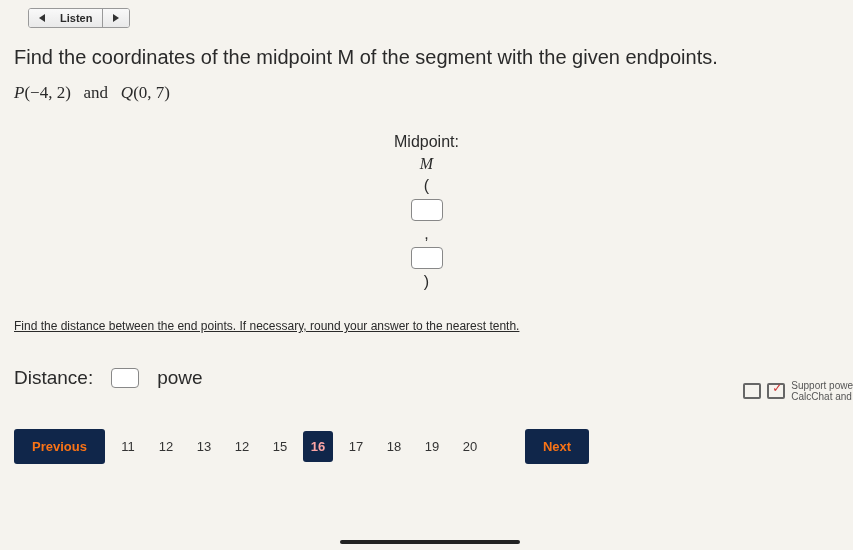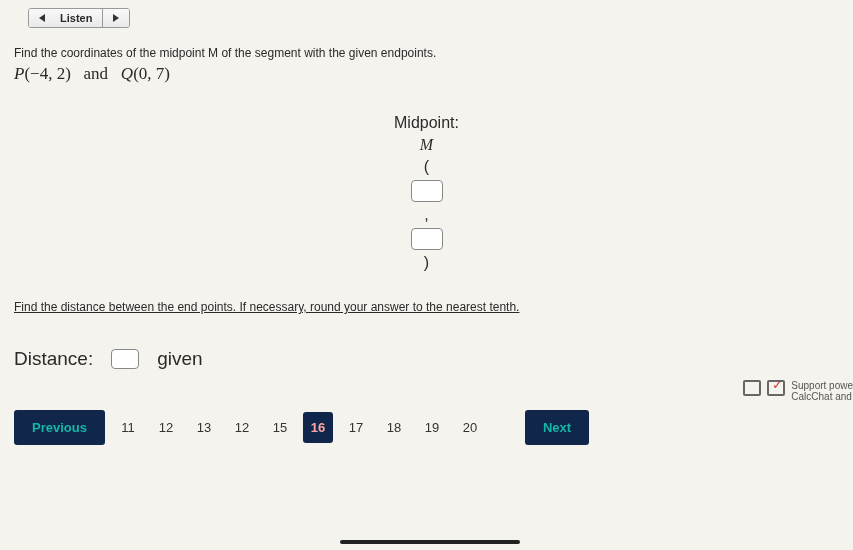--- a/index.html
+++ b/index.html
@@ -37,21 +37,21 @@
   border-top: 4px solid transparent;
   border-bottom: 4px solid transparent;
 }
 .tri-right {
   width: 0; height: 0;
   border-left: 6px solid #333;
   border-top: 4px solid transparent;
   border-bottom: 4px solid transparent;
 }
 .content { padding: 10px 14px 0 14px; }
-.prompt1 { font-size: 12px; margin: 8px 0 4px 0; }
+.prompt1 { font-size: 20px; margin: 8px 0 14px 0; }
 .points { font-size: 17px; margin-bottom: 30px; font-family: 'Times New Roman', serif; }
 .points i { font-style: italic; }
 .midpoint-row { font-size: 16px; margin: 0 0 28px 0; display:flex; align-items:center; gap:4px;flex-direction:column;}
 .midpoint-row .mlabel { font-family: Arial; }
 .midpoint-row .mvar { font-family:'Times New Roman', serif; font-style: italic; margin: 0 2px;}
 .input-box {
   display: inline-block;
   width: 32px; height: 22px;
   border: 1px solid #888;
   border-radius: 4px;
@@ -61,21 +61,21 @@
 .prompt2 { font-size: 12px; margin: 0 0 34px 0; text-decoration: underline; }
 .dist-row { font-size: 19px; display:flex; align-items:center; gap:18px; margin-bottom: 40px;}
 .nav {
   display: flex;
   align-items: center;
   gap: 8px;
   padding: 0 0 0 0;
 }
 .nav-btn {
   background: #10264a;
-  color: #14b8a6;
+  color: #f97316;
   font-weight: bold;
   font-size: 13px;
   padding: 10px 18px;
   border-radius: 3px;
   cursor: pointer;
 }
 .pg {
   min-width: 30px;
   text-align: center;
   padding: 8px 6px;
@@ -89,21 +89,21 @@
   background: #10264a;
   color: #fca5a5;
   font-weight: bold;
 }
 .next-gap { width: 24px; }
 .support {
   position: absolute;
   right: 0;
   top: 380px;
   display: flex;
-  align-items: flex-start;
+  align-items: center;
   gap: 6px;
   font-size: 10px;
   color: #555;
 }
 .support-icon {
   width: 18px; height: 16px;
   border: 2px solid #666;
   border-radius: 2px;
 }
 .support-icon.check::after{
@@ -151,21 +151,21 @@
     <span>,</span>
     <span class="input-box"></span>
     <span>)</span>
   </div>
 
   <p class="prompt2">Find the distance between the end points. If necessary, round your answer to the nearest tenth.</p>
 
   <div class="dist-row">
     <span>Distance:</span>
     <span class="input-box" style="width:28px;height:20px"></span>
-    <span>given</span>
+    <span>powe</span>
   </div>
 
   <div class="nav">
     <div class="nav-btn">Previous</div>
     <div class="pg">11</div>
     <div class="pg">12</div>
     <div class="pg">13</div>
     <div class="pg">12</div>
     <div class="pg">15</div>
     <div class="pg active">16</div>

